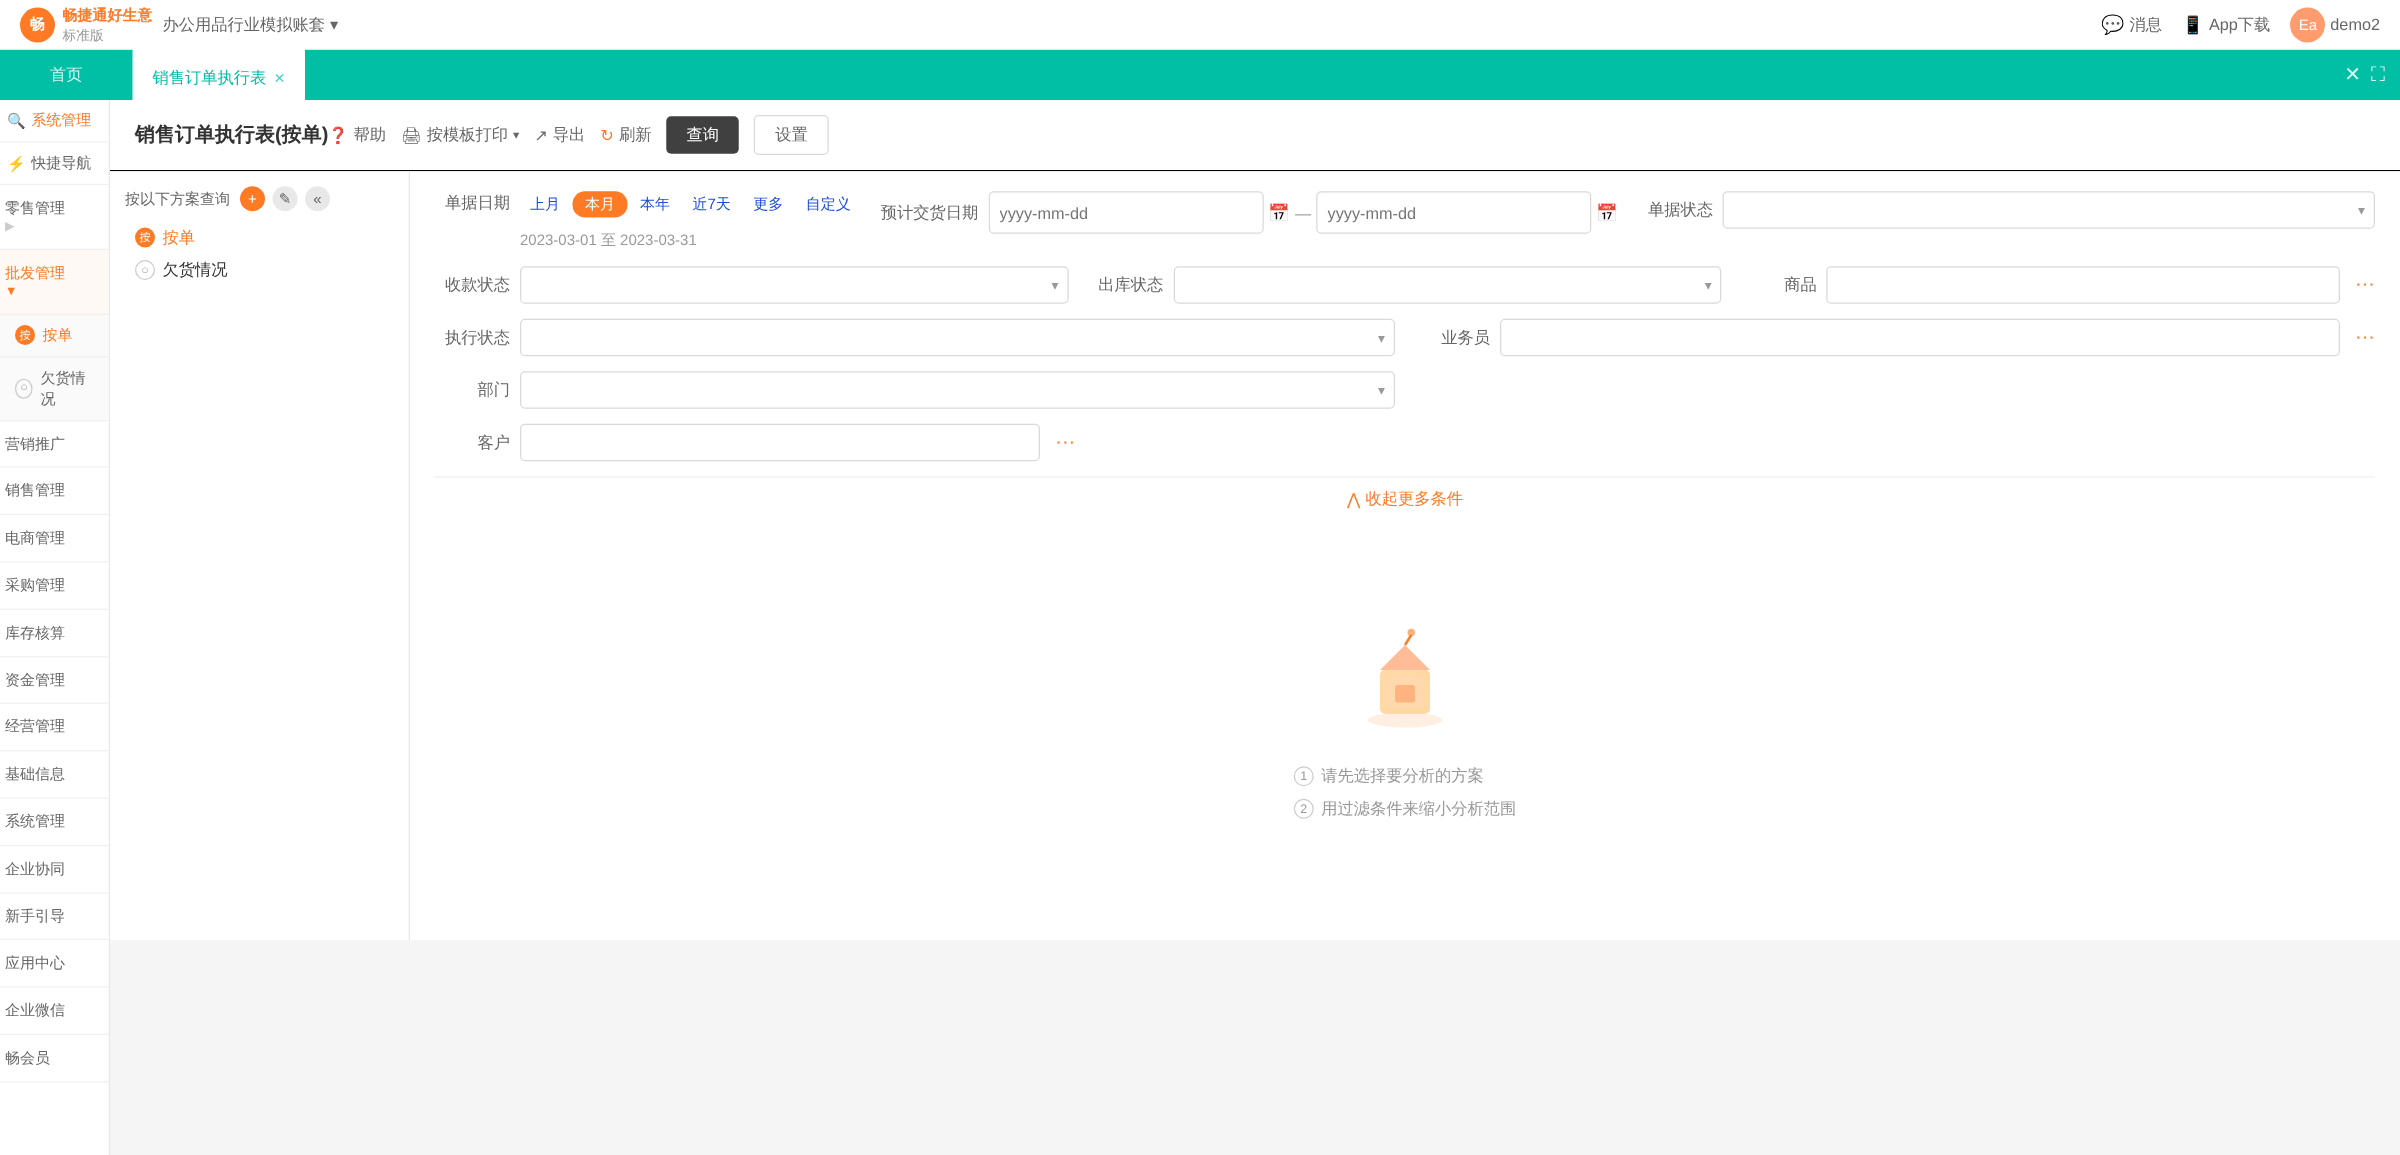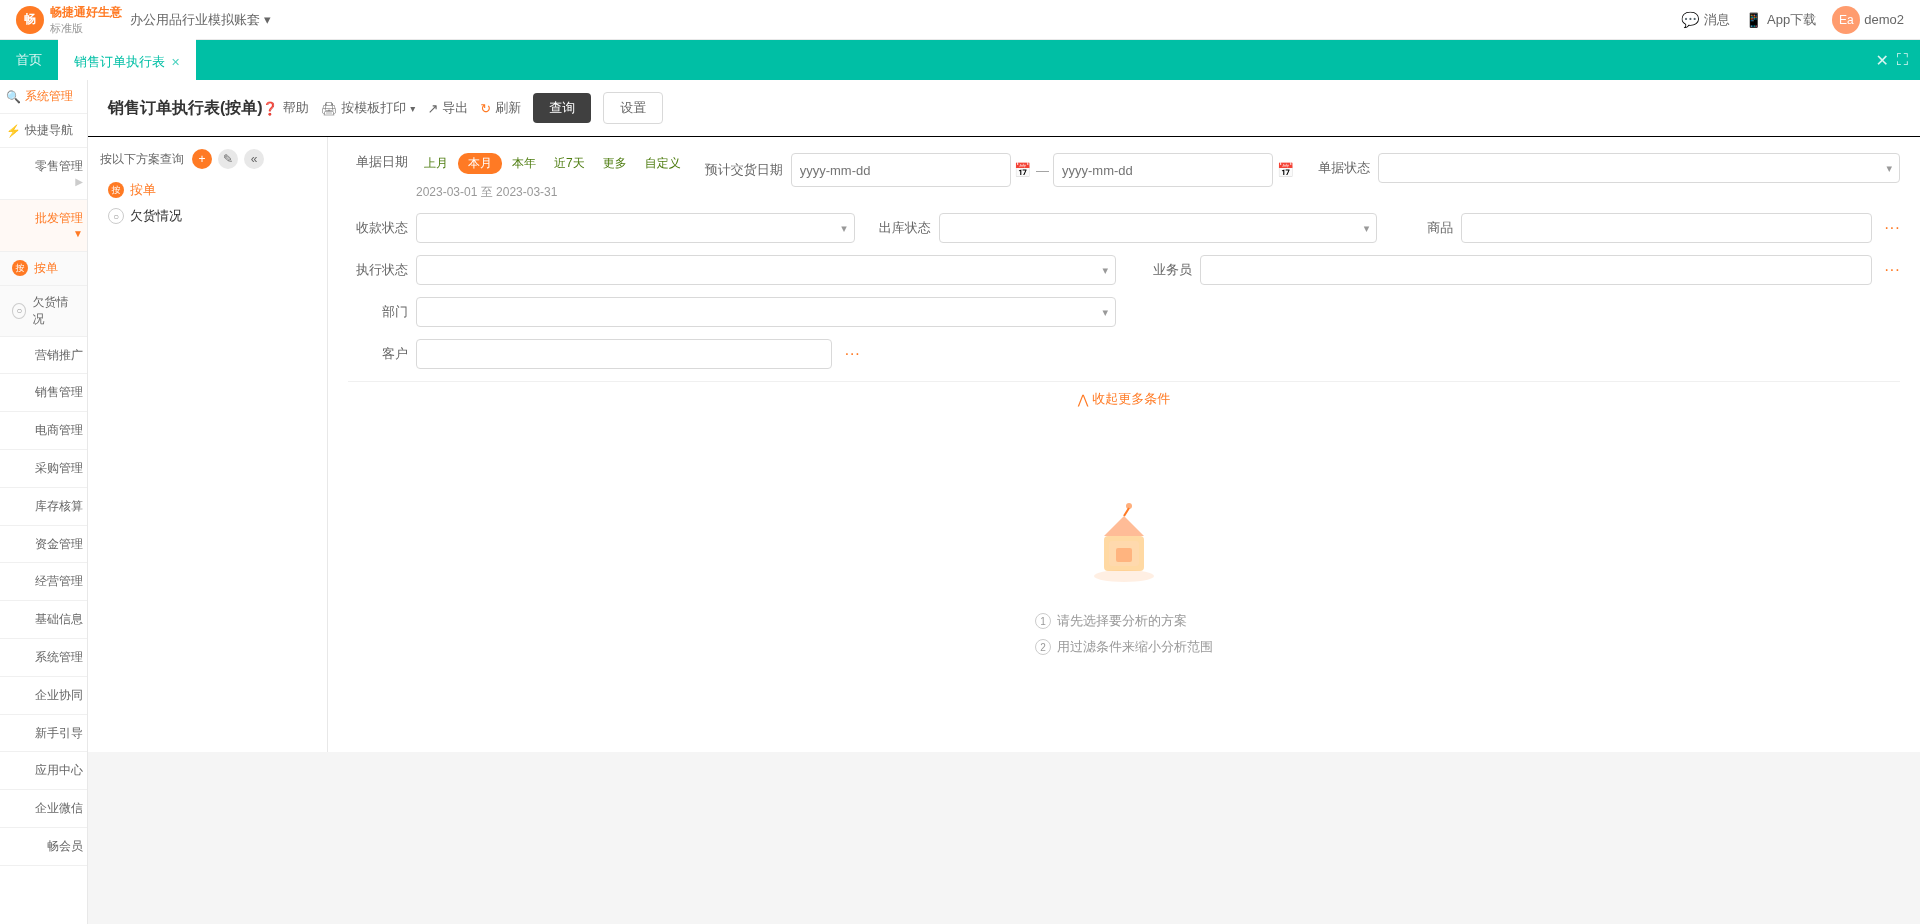--- a/index.html
+++ b/index.html
@@ -10,34 +10,34 @@
     .top-bar-left { display: flex; align-items: center; gap: 8px; }
     .logo-area { display: flex; align-items: center; gap: 6px; }
     .logo-icon { width: 28px; height: 28px; background: #ff7a24; border-radius: 50%; display: flex; align-items: center; justify-content: center; color: white; font-size: 12px; font-weight: bold; }
     .company-selector { display: flex; align-items: center; gap: 4px; color: #666; font-size: 13px; cursor: pointer; }
     .top-bar-right { display: flex; align-items: center; gap: 16px; }
     .top-right-item { display: flex; align-items: center; gap: 4px; color: #666; font-size: 13px; cursor: pointer; }
     .avatar { width: 28px; height: 28px; background: #ff9c6e; border-radius: 50%; display: flex; align-items: center; justify-content: center; color: white; font-size: 12px; }
 
     
     .nav-tabs { height: 40px; background: #00bfa5; display: flex; align-items: center; padding: 0 0; flex-shrink: 0; }
-    .nav-tab { height: 52px; display: flex; align-items: center; padding: 0 16px; cursor: pointer; font-size: 13px; color: rgba(255,255,255,0.85); gap: 6px; }
+    .nav-tab { height: 52px; display: flex; align-items: center; padding: 0 16px; cursor: pointer; font-size: 13px; color: rgba(255,255,255,0.85); gap: 6px; margin-left: 24px; }
     .nav-tab.home { background: transparent; }
     .nav-tab.active { background: #fff; color: #00bfa5; font-weight: 500; border-radius: 4px 4px 0 0; margin-top: 4px; }
     .nav-tab .close-btn { font-size: 11px; opacity: 0.7; }
     .nav-tabs-spacer { flex: 1; }
     .nav-tab-actions { display: flex; align-items: center; gap: 8px; padding: 0 12px; }
     .nav-tab-action { color: rgba(255,255,255,0.85); font-size: 16px; cursor: pointer; }
 
     
     .main-layout { display: flex; flex: 1; overflow: hidden; }
 
     
     .sidebar { width: 88px; background: #fff; border-right: 1px solid #e8e8e8; display: flex; flex-direction: column; flex-shrink: 0; overflow-y: auto; }
-    .sidebar-item { padding: 10px 4px; display: flex; flex-direction: column; align-items: flex-end; cursor: pointer; font-size: 12px; color: #666; border-bottom: 1px solid #f0f0f0; text-align: center; line-height: 1.4; }
+    .sidebar-item { padding: 10px 4px; display: flex; flex-direction: column; align-items: flex-start; cursor: pointer; font-size: 12px; color: #666; border-bottom: 1px solid #f0f0f0; text-align: center; line-height: 1.4; }
     .sidebar-item.active { color: #ff7a24; }
     .sidebar-search { padding: 8px 6px; border-bottom: 1px solid #f0f0f0; }
     .sidebar-search-inner { display: flex; align-items: center; gap: 4px; color: #ff7a24; font-size: 12px; cursor: pointer; }
     .sidebar-nav { padding: 8px 6px; border-bottom: 1px solid #f0f0f0; }
     .sidebar-nav-inner { display: flex; align-items: center; gap: 4px; color: #666; font-size: 12px; cursor: pointer; }
     .sub-menu { background: #fafafa; }
     .sub-menu-item { padding: 8px 12px; font-size: 12px; color: #666; cursor: pointer; display: flex; align-items: center; gap: 6px; border-bottom: 1px solid #f0f0f0; }
     .sub-menu-item.active { color: #ff7a24; }
 
     
@@ -67,21 +67,21 @@
     .filter-select-wrapper { flex: 1; position: relative; display: flex; align-items: center; }
     .filter-select-wrapper::after { content: '▾'; position: absolute; right: 8px; color: #999; pointer-events: none; font-size: 11px; }
     .filter-date-range { flex: 1; display: flex; align-items: center; gap: 4px; }
     .filter-date-input { flex: 1; height: 34px; border: 1px solid #d9d9d9; border-radius: 4px; padding: 0 8px; font-size: 13px; color: #999; background: #fff; outline: none; }
     .filter-date-icon { color: #ff7a24; font-size: 14px; cursor: pointer; }
     .filter-date-sep { color: #999; }
     .filter-dots { color: #ff7a24; cursor: pointer; font-size: 16px; margin-left: 4px; }
 
     
     .date-quick-tabs { display: flex; align-items: center; gap: 2px; margin-bottom: 4px; }
-    .date-quick-tab { padding: 2px 8px; font-size: 12px; cursor: pointer; color: #4d7c0f; border-radius: 2px; }
+    .date-quick-tab { padding: 2px 8px; font-size: 12px; cursor: pointer; color: #1d4ed8; border-radius: 2px; }
     .date-quick-tab.active { background: #ff7a24; color: #fff; border-radius: 10px; padding: 2px 10px; }
     .date-range-text { font-size: 12px; color: #999; margin-top: 2px; }
 
     
     .collapse-btn { display: flex; align-items: center; justify-content: center; padding: 8px; cursor: pointer; color: #ff7a24; font-size: 13px; gap: 4px; border-top: 1px solid #f0f0f0; }
 
     
     .empty-state { display: flex; flex-direction: column; align-items: center; justify-content: center; padding: 80px 0; gap: 16px; }
     .empty-icon { width: 100px; height: 100px; }
     .empty-tips { display: flex; flex-direction: column; gap: 8px; color: #999; font-size: 13px; }

